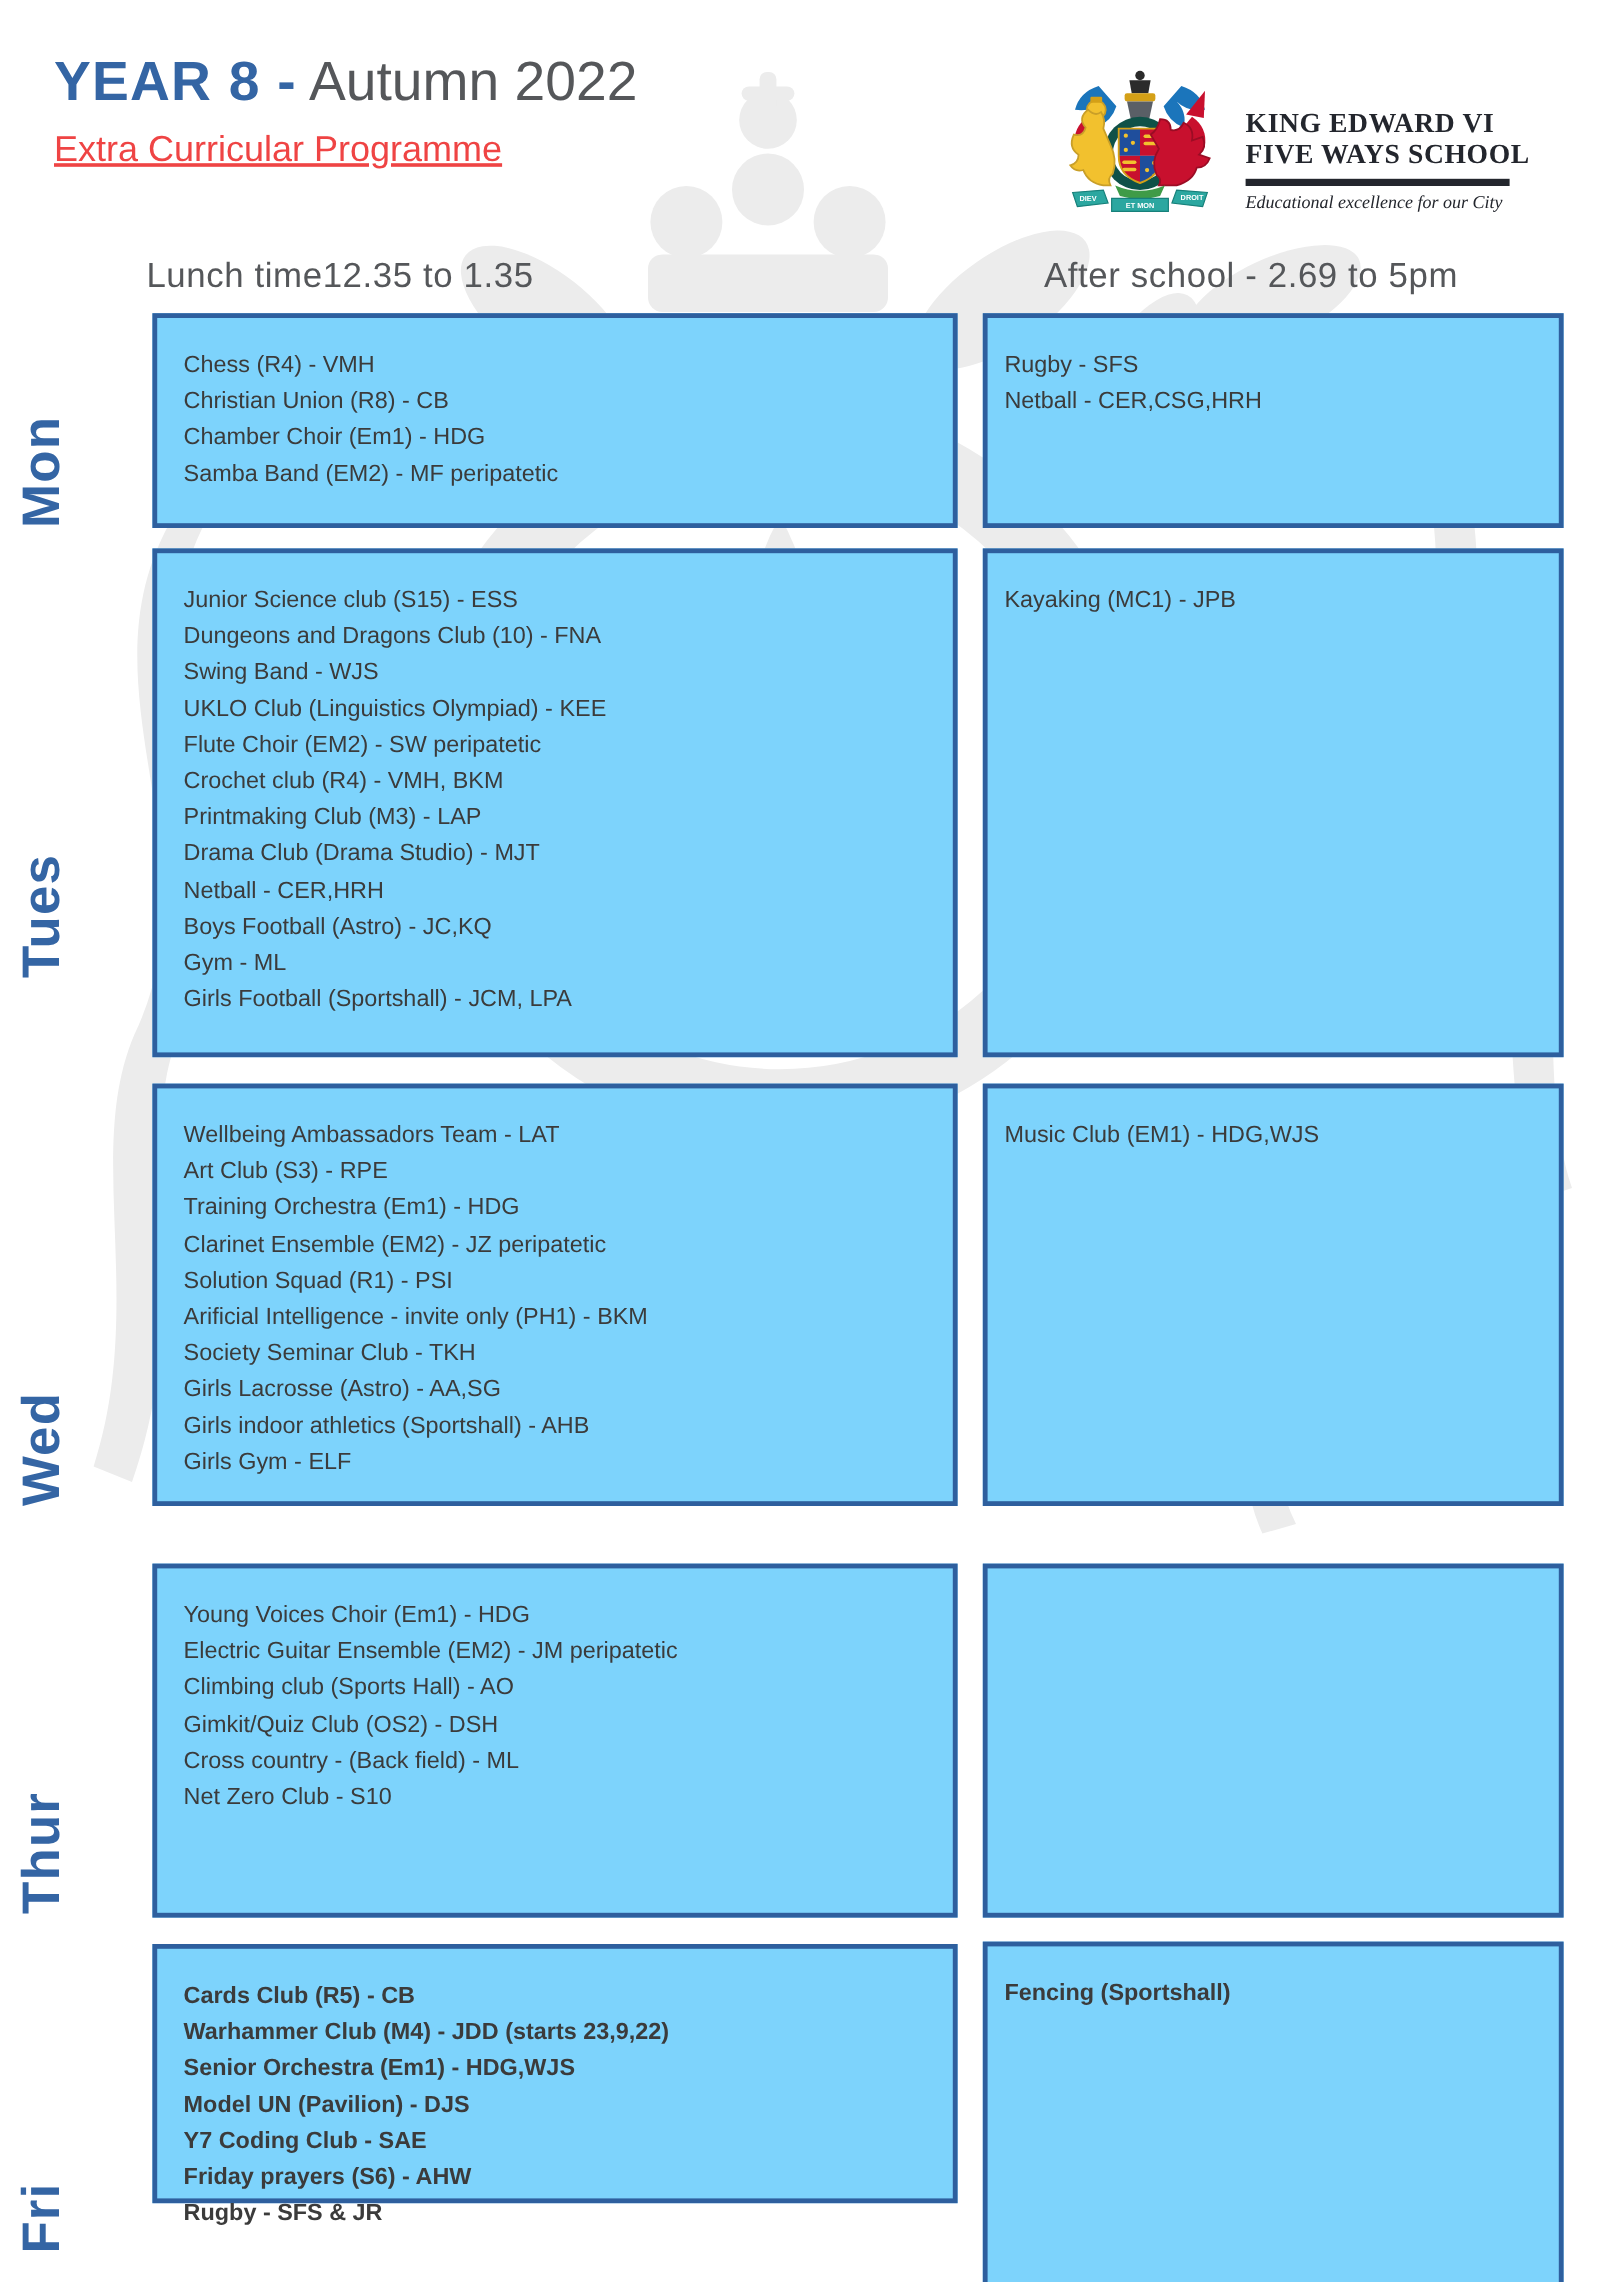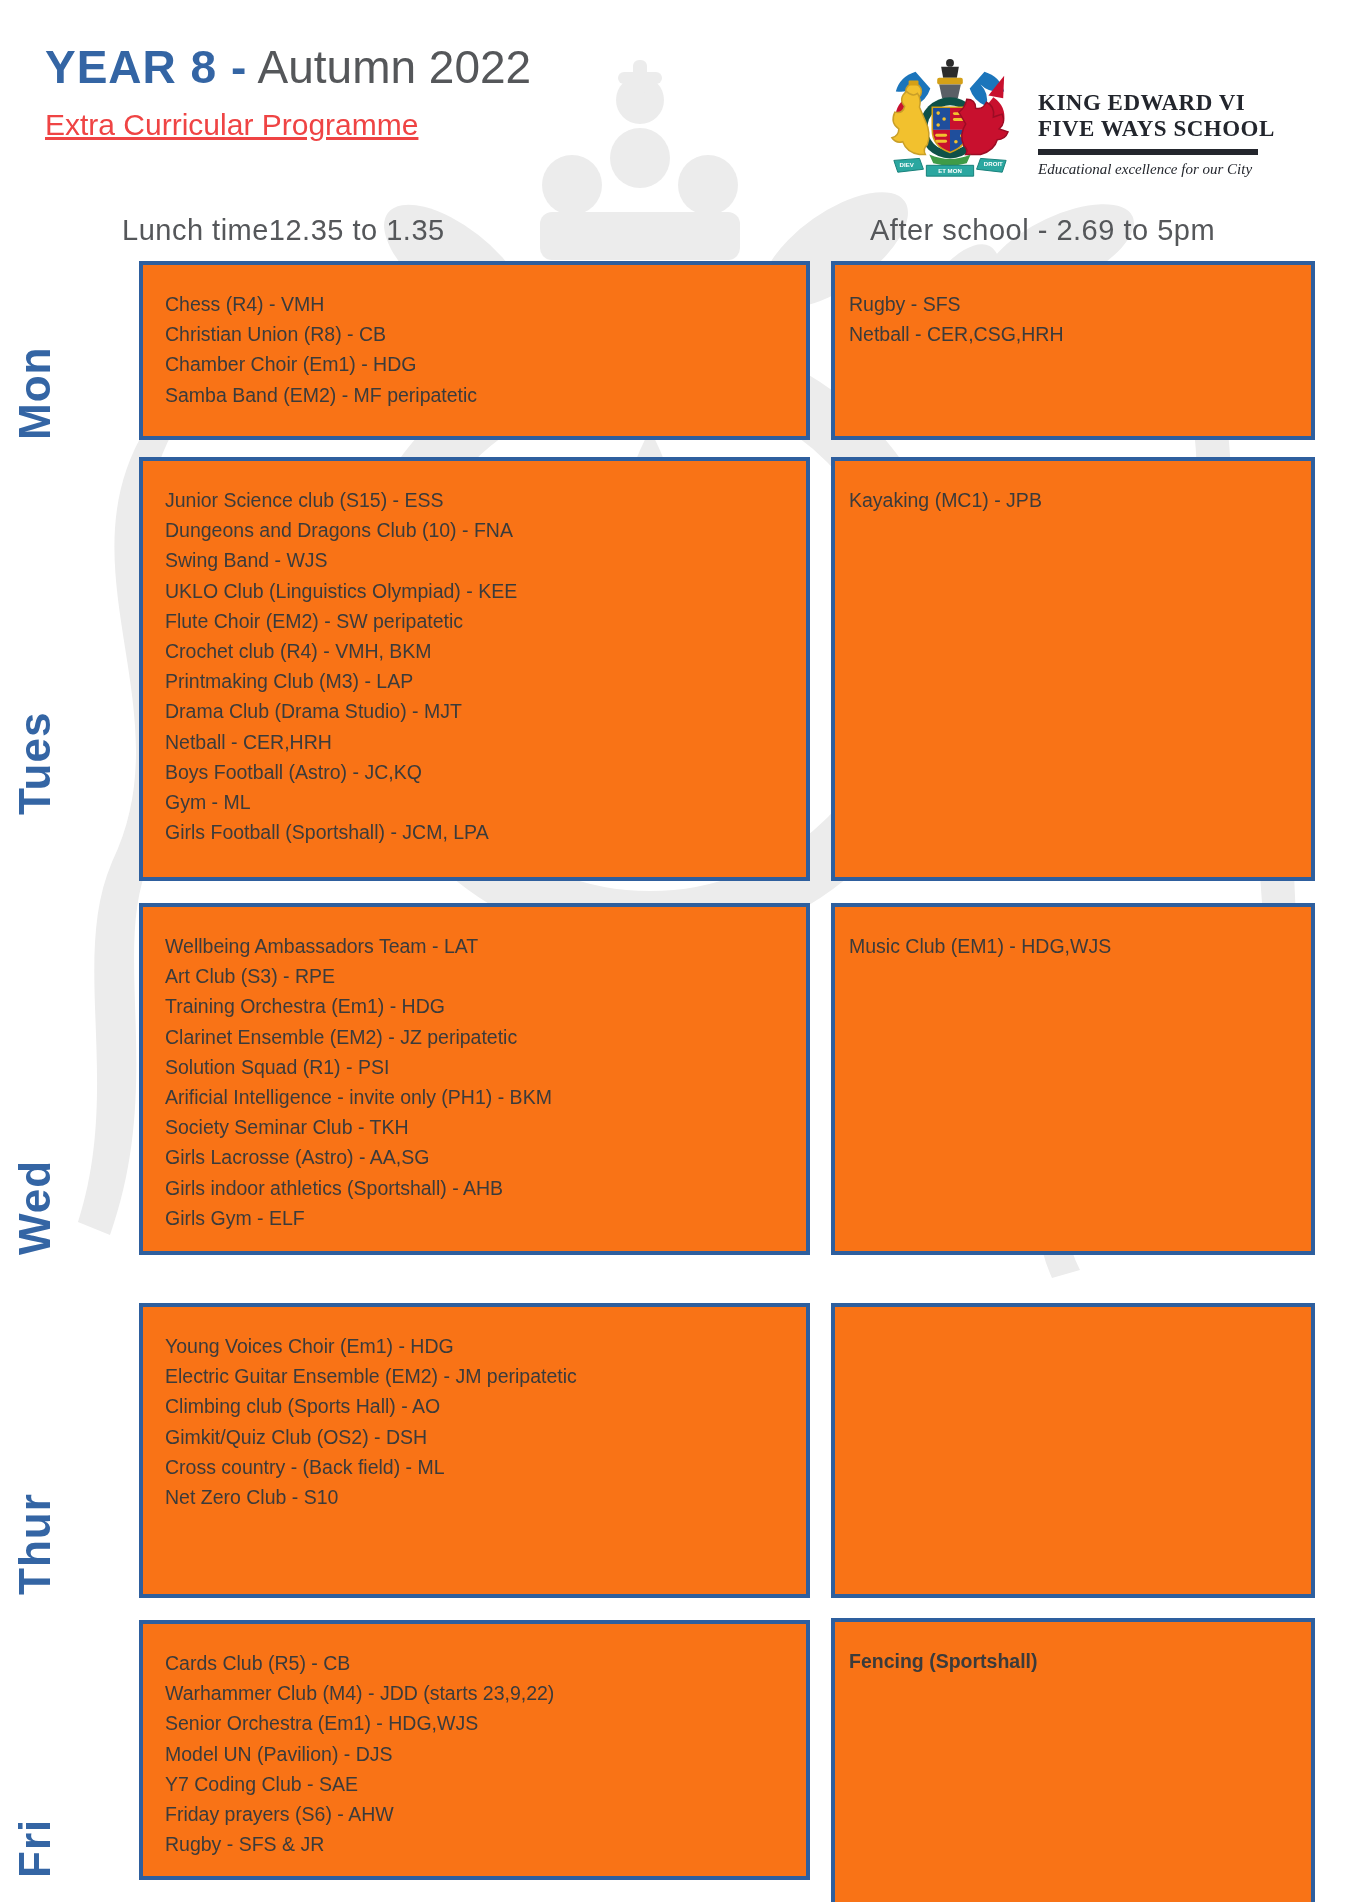--- a/index.html
+++ b/index.html
@@ -23,22 +23,22 @@
   
   .col-header{position:absolute;z-index:2;font-size:29px;font-weight:500;color:#55575a;
               letter-spacing:0.5px;white-space:nowrap;}
   .col-header.lunch{left:122px;top:214px;}
   .col-header.after{left:870px;top:214px;}
   
   .day-label{position:absolute;z-index:2;color:#3465a4;font-size:44px;font-weight:600;
              letter-spacing:1px;line-height:50px;white-space:nowrap;
              transform:rotate(-90deg);transform-origin:left bottom;}
   
-  .box{position:absolute;z-index:1;box-sizing:border-box;background:#f97316;
-       border:4px solid #2e5f9e;padding:24px 20px 18px 22px;margin-left:12px;}
+  .box{position:absolute;z-index:1;box-sizing:border-box;background:#7dd3fc;
+       border:4px solid #2e5f9e;padding:24px 20px 18px 22px;}
   .box.lunch{left:127px;width:671px;}
   .box.after{left:819px;width:484px;padding-left:14px;}
   .line{font-size:19.5px;line-height:30.2px;color:#3b3b3b;white-space:nowrap;}
 </style>
 </head>
 <body>
 
 <div class="page">
 
   <svg class="watermark" viewBox="0 0 1345 1902" aria-hidden="true">
@@ -207,21 +207,21 @@
       <div class="line">Young Voices Choir (Em1) - HDG</div>
       <div class="line">Electric Guitar Ensemble (EM2) - JM peripatetic</div>
       <div class="line">Climbing club (Sports Hall) - AO</div>
       <div class="line">Gimkit/Quiz Club (OS2) - DSH</div>
       <div class="line">Cross country - (Back field) - ML</div>
       <div class="line">Net Zero Club - S10</div>
     </section>
   <section class="box after" style="top:1303px;height:295px;"></section>
 
   <div class="day-label" style="left:60px;top:1828px;">Fri</div>
-  <section class="box lunch" style="top:1620px;height:260px;">
+  <section class="box lunch" style="top:1620px;height:216px;font-weight:bold;">
       <div class="line">Cards Club (R5) - CB</div>
       <div class="line">Warhammer Club (M4) - JDD (starts 23,9,22)</div>
       <div class="line">Senior Orchestra (Em1) - HDG,WJS</div>
       <div class="line">Model UN (Pavilion) - DJS</div>
       <div class="line">Y7 Coding Club - SAE</div>
       <div class="line">Friday prayers (S6) - AHW</div>
       <div class="line">Rugby - SFS &amp; JR</div>
     </section>
   <section class="box after" style="top:1618px;height:288px;font-weight:bold;">
       <div class="line">Fencing (Sportshall)</div>

